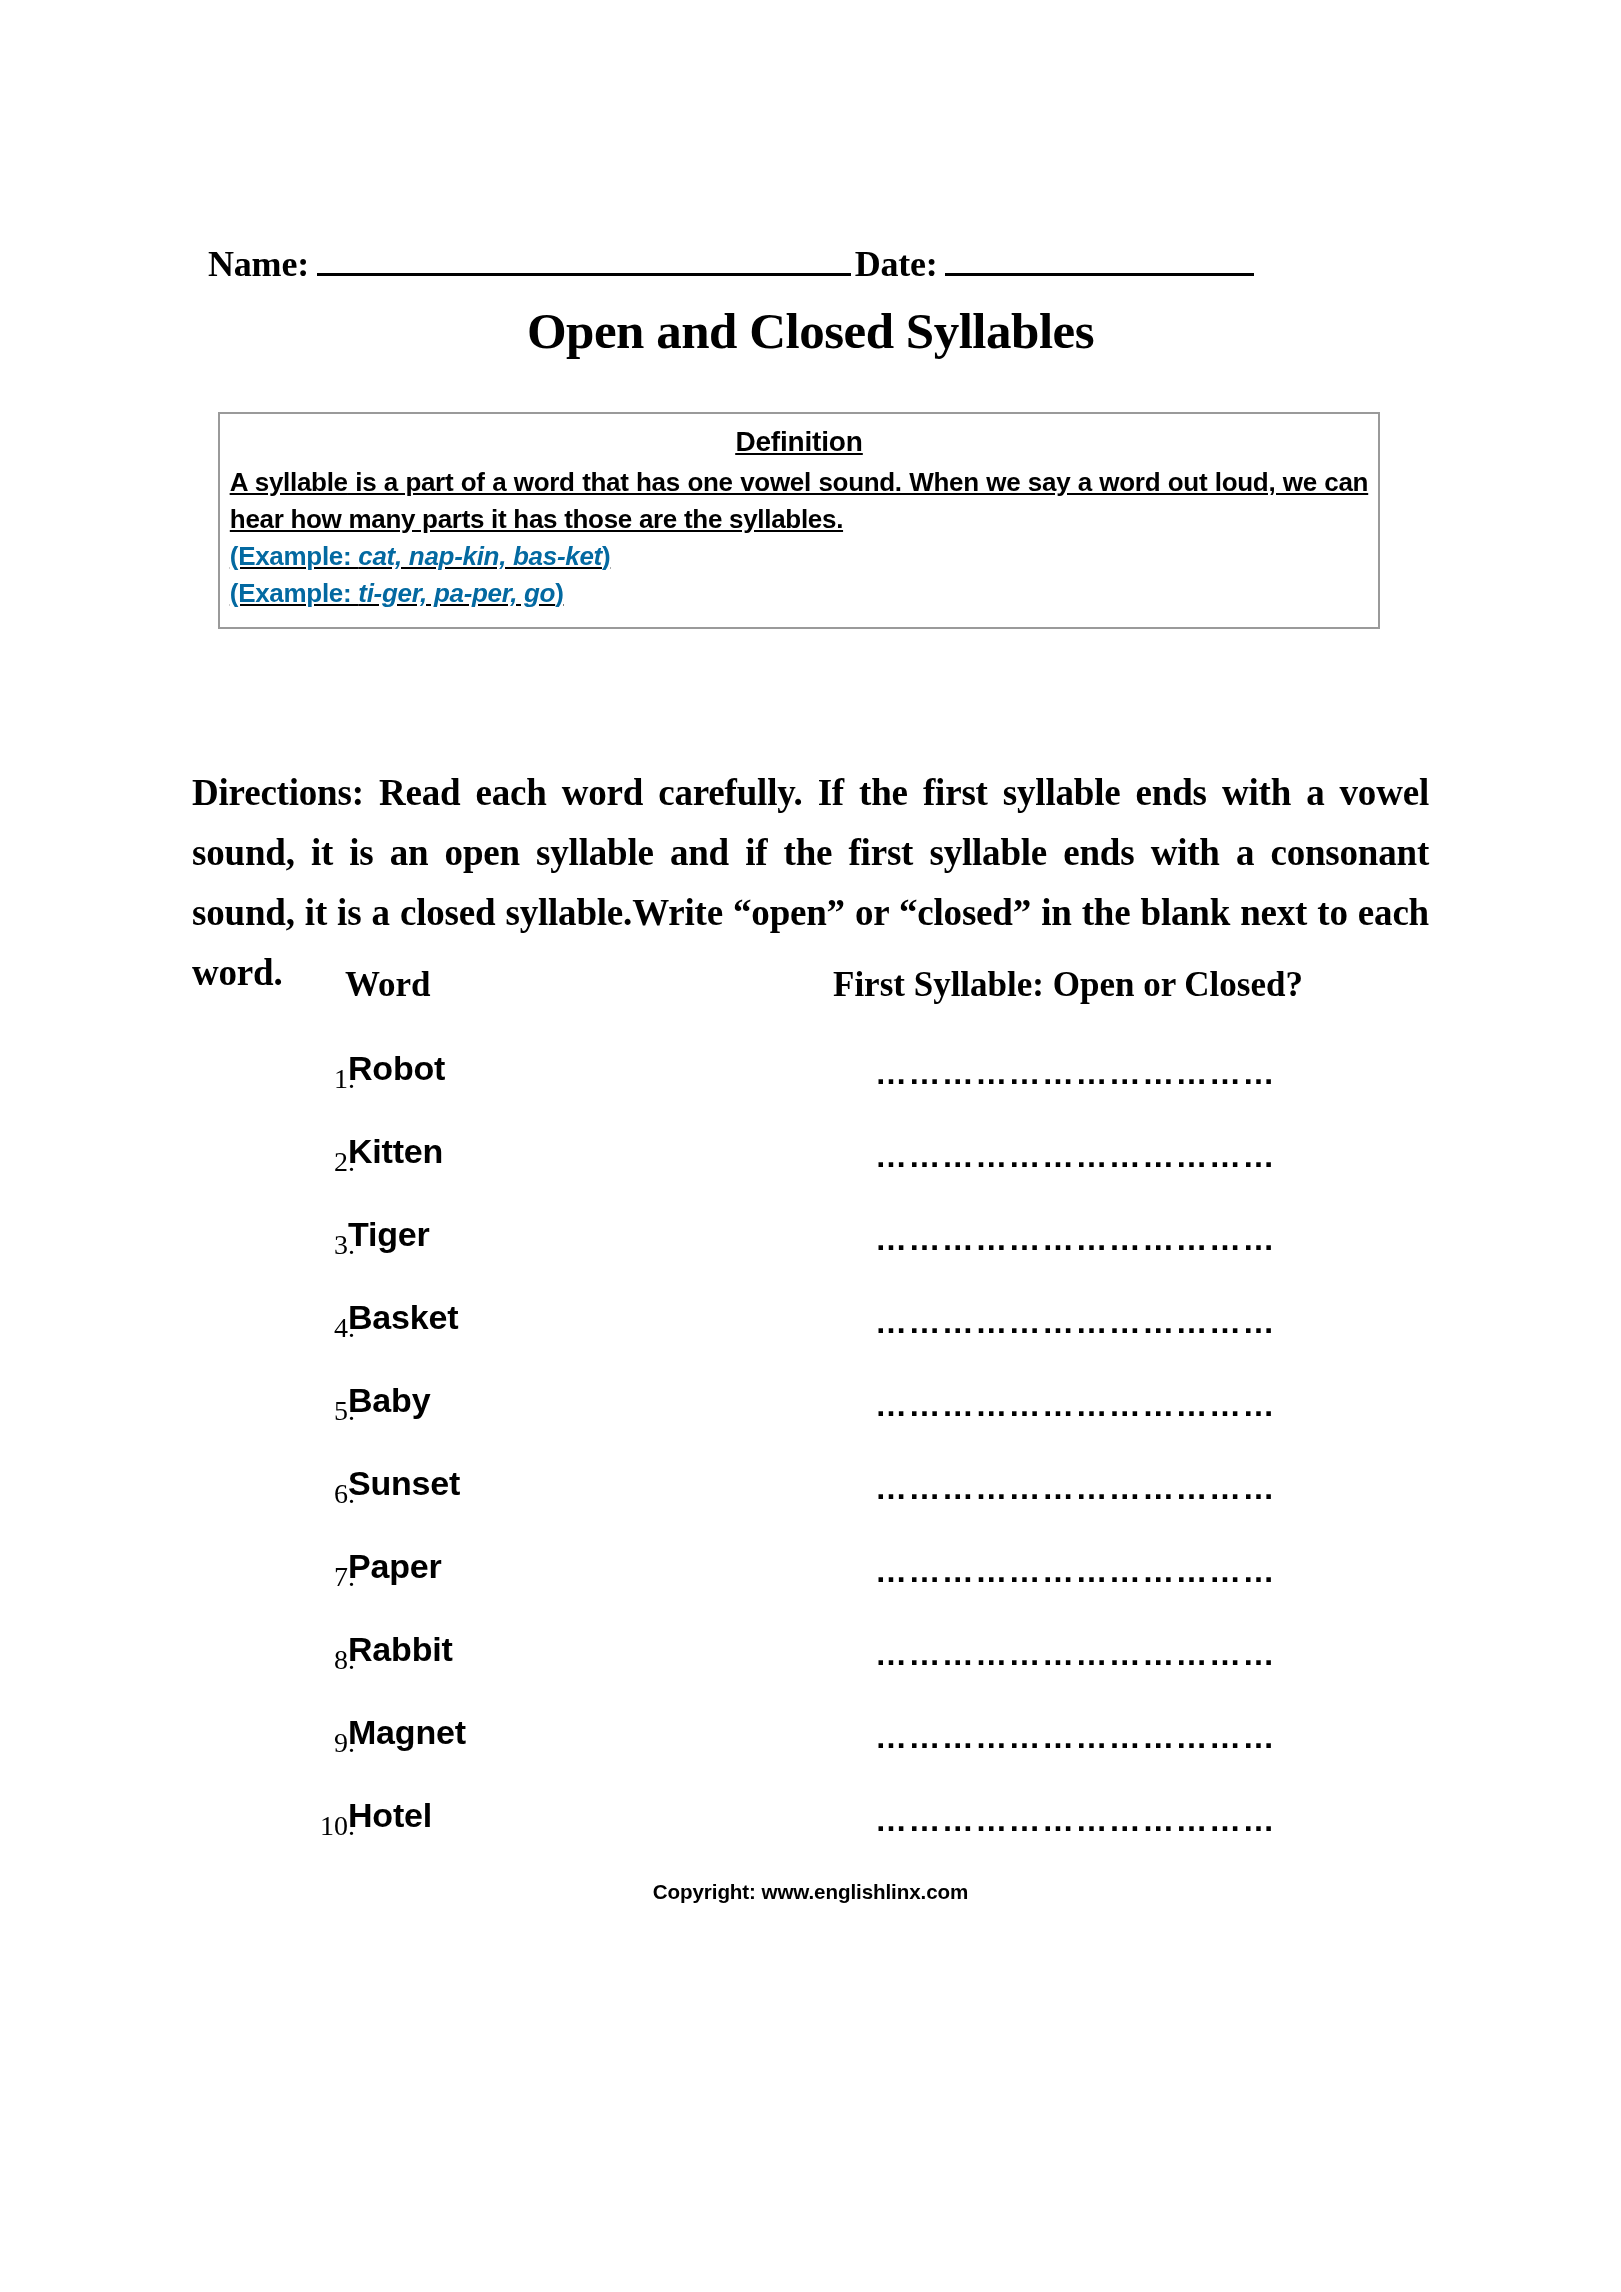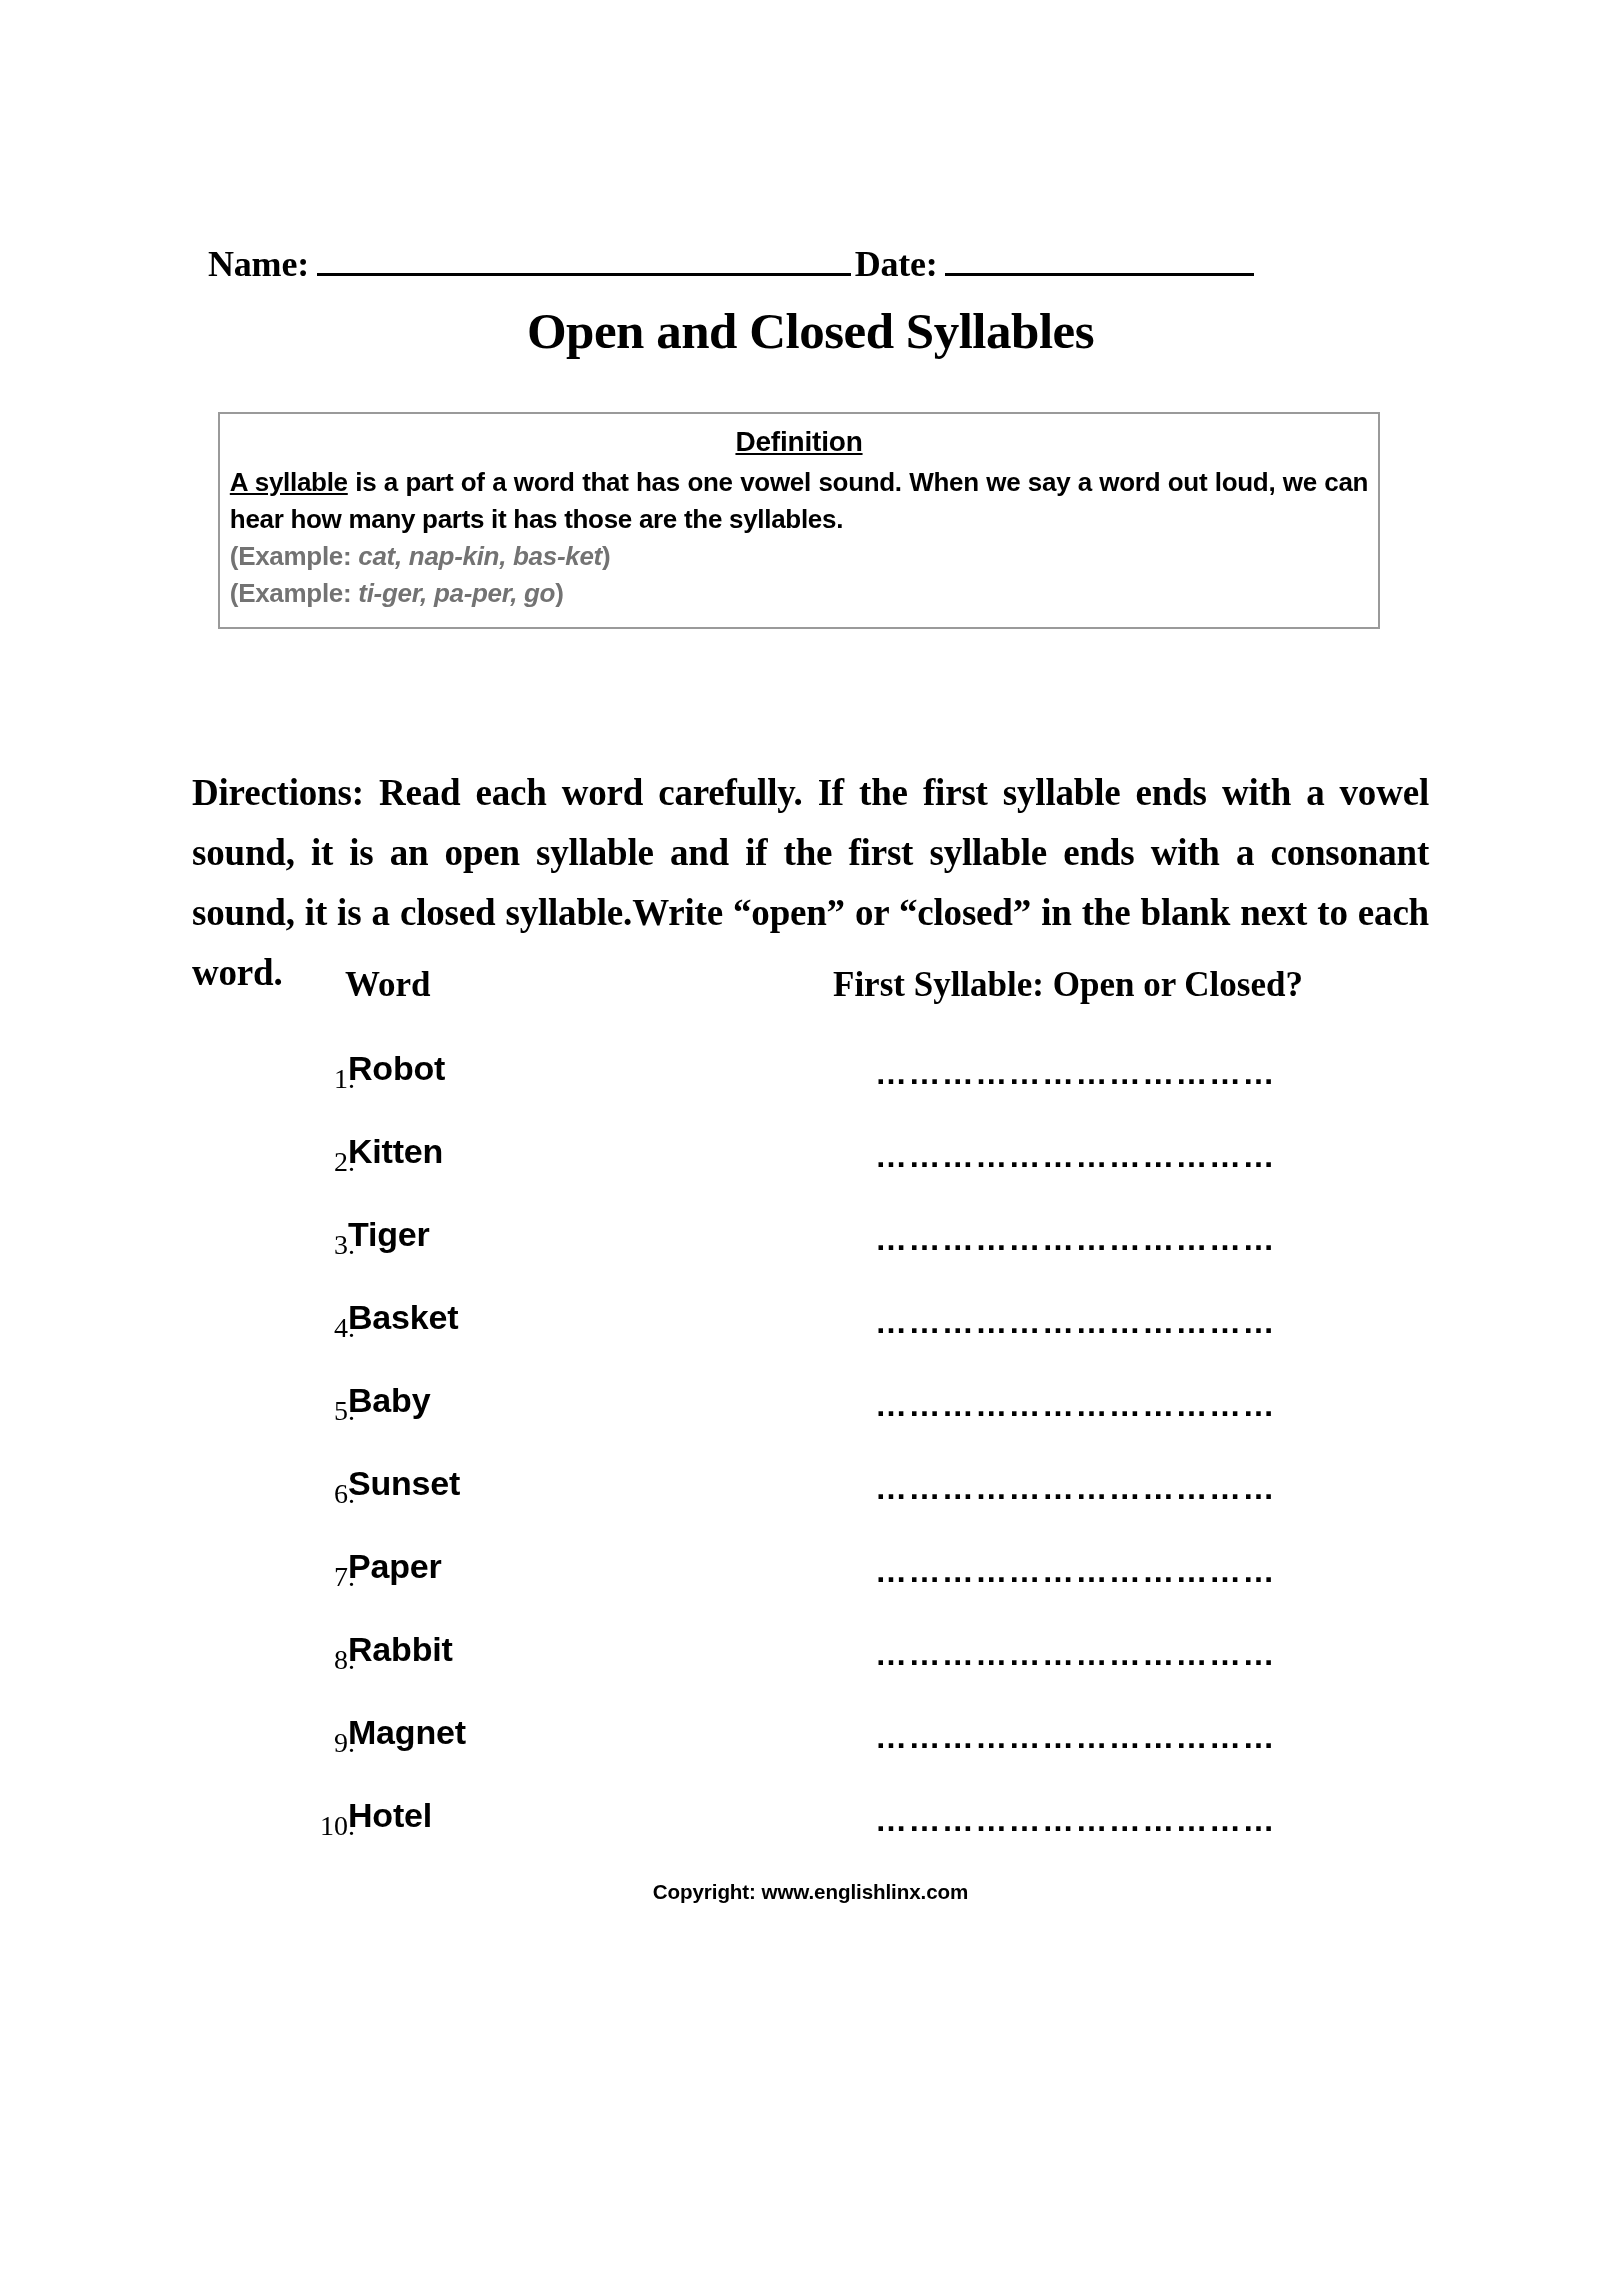--- a/index.html
+++ b/index.html
@@ -65,37 +65,38 @@
   
   .definition-box {
     position: absolute;
     left: 218px;
     top: 412px;
     width: 1162px;
     border: 2px solid #9a9a9a;
     box-sizing: border-box;
     padding: 11.8px 9.8px 15.7px 9.8px;
     background: #fff;
+    text-decoration: underline;
   }
   .definition-heading {
     text-align: center;
     font-family: "Liberation Sans", sans-serif;
     font-weight: bold;
     font-size: 28px;
     text-decoration: underline;
     margin-bottom: 5.9px;
     letter-spacing: -0.2px;
   }
   .def-line {
     font-family: "Liberation Sans", sans-serif;
     font-weight: bold;
     font-size: 26px;
     line-height: 37px;
     letter-spacing: -0.3px;
-    color: #737373;
+    color: #0369a1;
   }
   .def-para {
     font-family: "Liberation Sans", sans-serif;
     font-weight: bold;
     font-size: 26px;
     line-height: 37px;
     letter-spacing: -0.3px;
     text-align: justify;
   }
   .u { text-decoration: underline; }

